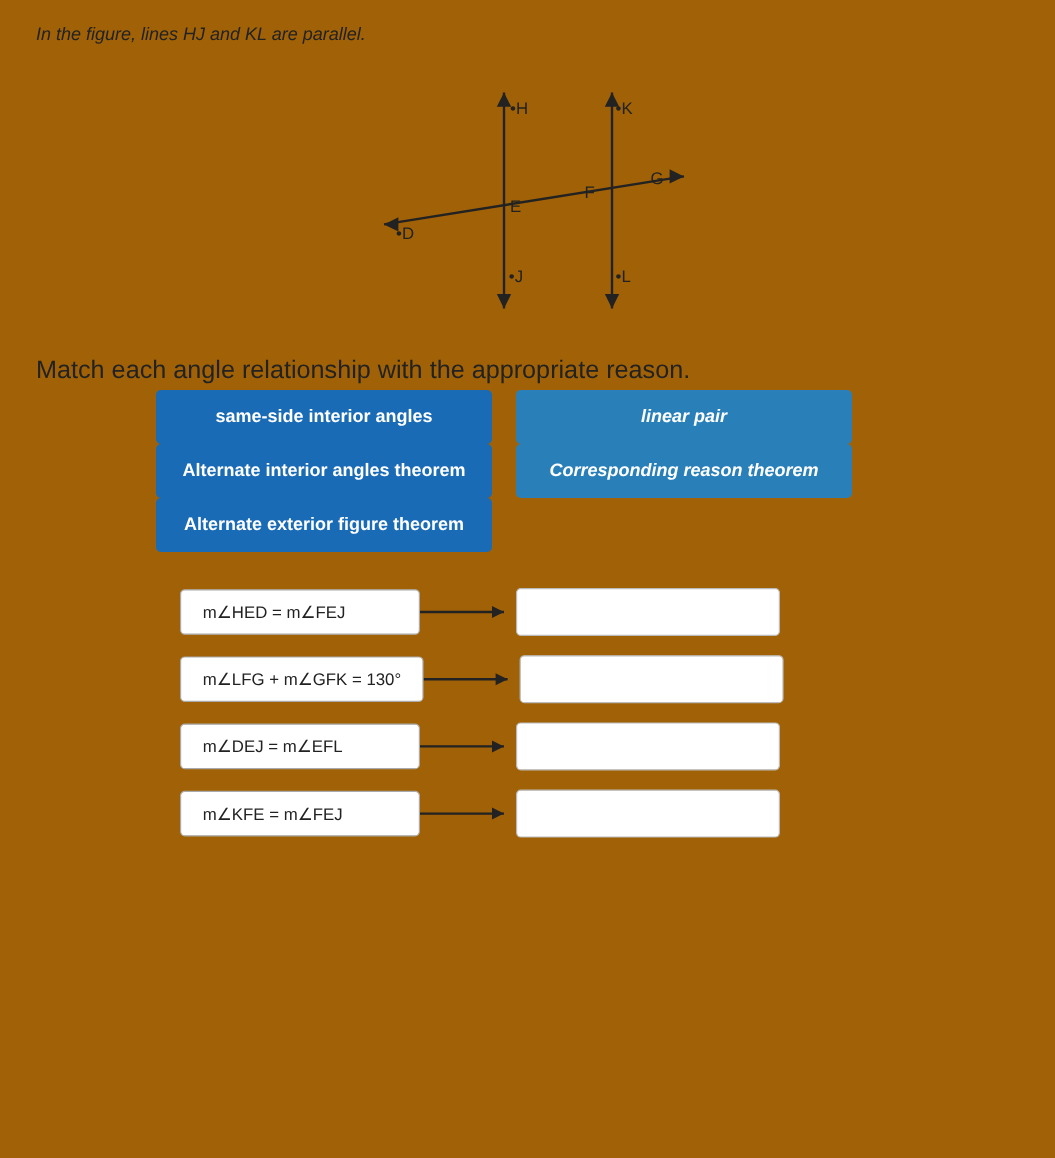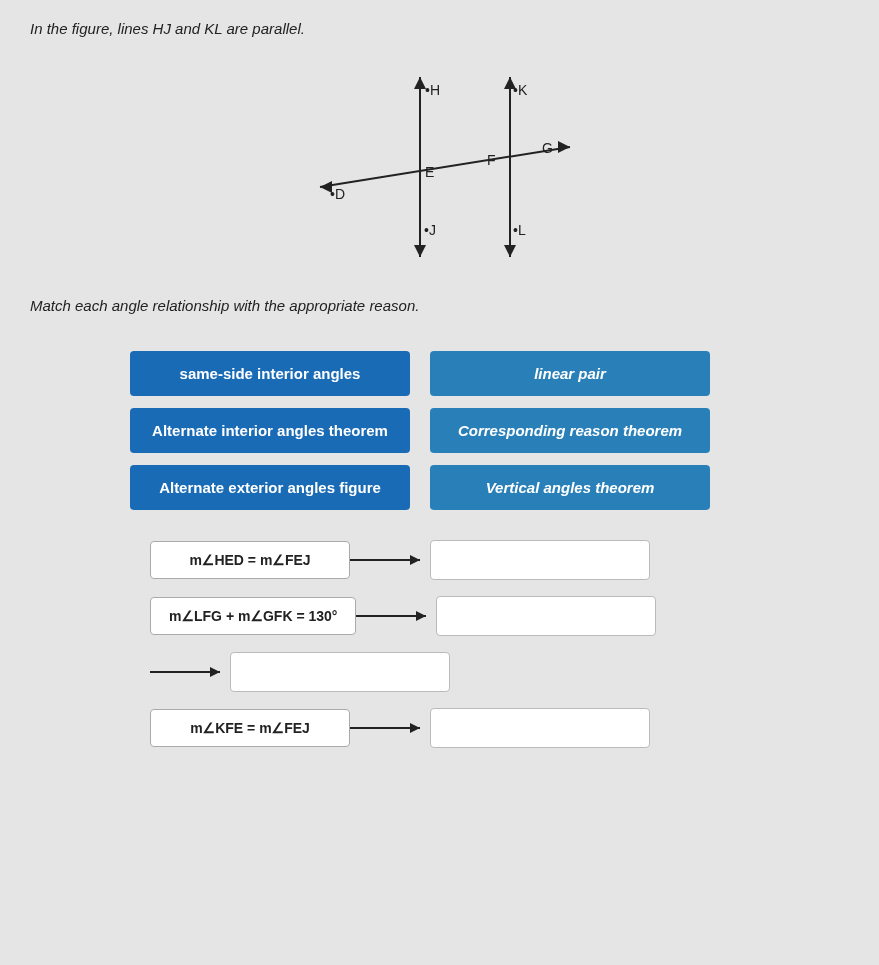--- a/index.html
+++ b/index.html
@@ -5,21 +5,21 @@
     * { box-sizing: border-box; margin: 0; padding: 0; }
     body {
       background: #d6d0c8;
       font-family: Arial, sans-serif;
       width: 879px;
       min-height: 965px;
       position: relative;
       overflow-x: hidden;
     }
     .main-container {
-      background: #e5e5e5;
+      background: #a16207;
       margin: 0;
       padding: 20px 30px 32px 30px;
       min-height: 965px;
     }
     .problem-text {
       font-size: 15px;
       color: #222;
       margin-bottom: 20px;
       font-style: italic;
     }
@@ -27,35 +27,33 @@
       display: flex;
       justify-content: center;
       margin-bottom: 20px;
       margin-top: 10px;
     }
     .figure-svg {
       width: 320px;
       height: 220px;
     }
     .match-instruction {
-      font-size: 15px;
+      font-size: 21px;
       color: #222;
-      margin-bottom: 37px;
-      font-style: italic;
+      margin-bottom: 4px;
     }
     .choices-section {
       display: flex;
       gap: 20px;
       margin-bottom: 30px;
       padding-left: 100px;
     }
     .choices-col {
       display: flex;
       flex-direction: column;
-      gap: 12px;
     }
     .choice-btn {
       background: #1a6bb5;
       color: #fff;
       border: none;
       border-radius: 4px;
       padding: 14px 20px;
       font-size: 15px;
       font-weight: bold;
       cursor: pointer;
@@ -79,23 +77,22 @@
       gap: 0;
     }
     .match-eq-box {
       background: #fff;
       border: 1.5px solid #aaa;
       border-radius: 4px;
       padding: 10px 18px;
       font-size: 14px;
       color: #222;
       min-width: 200px;
-      text-align: center;
+      text-align: left;
       white-space: nowrap;
-      font-weight: bold;
     }
     .arrow-line {
       display: flex;
       align-items: center;
       width: 80px;
       flex-shrink: 0;
     }
     .arrow-line svg {
       width: 80px;
       height: 24px;
@@ -153,26 +150,25 @@
       <text x="262" y="96" font-size="14" fill="#222">G</text>
     </svg>
   </div>
 
   <div class="match-instruction">Match each angle relationship with the appropriate reason.</div>
 
   <div class="choices-section">
     <div class="choices-col">
       <button class="choice-btn">same-side interior angles</button>
       <button class="choice-btn">Alternate interior angles theorem</button>
-      <button class="choice-btn">Alternate exterior angles figure</button>
+      <button class="choice-btn">Alternate exterior figure theorem</button>
     </div>
     <div class="choices-col">
       <button class="choice-btn light">linear pair</button>
       <button class="choice-btn light">Corresponding reason theorem</button>
-      <button class="choice-btn light">Vertical angles theorem</button>
     </div>
   </div>
 
   <div class="matching-section">
 
     <div class="match-row">
       <div class="match-eq-box">m∠HED = m∠FEJ</div>
       <div class="arrow-line">
         <svg viewBox="0 0 80 24">
             <line x1="0" y1="12" x2="70" y2="12" stroke="#222" stroke-width="2"></line>
@@ -187,20 +183,21 @@
       <div class="arrow-line">
         <svg viewBox="0 0 80 24">
             <line x1="0" y1="12" x2="70" y2="12" stroke="#222" stroke-width="2"></line>
             <polygon points="70,12 60,7 60,17" fill="#222"></polygon>
           </svg>
       </div>
       <div class="match-answer-box"></div>
     </div>
 
     <div class="match-row">
+      <div class="match-eq-box">m∠DEJ = m∠EFL</div>
       <div class="arrow-line">
         <svg viewBox="0 0 80 24">
             <line x1="0" y1="12" x2="70" y2="12" stroke="#222" stroke-width="2"></line>
             <polygon points="70,12 60,7 60,17" fill="#222"></polygon>
           </svg>
       </div>
       <div class="match-answer-box"></div>
     </div>
 
     <div class="match-row">

